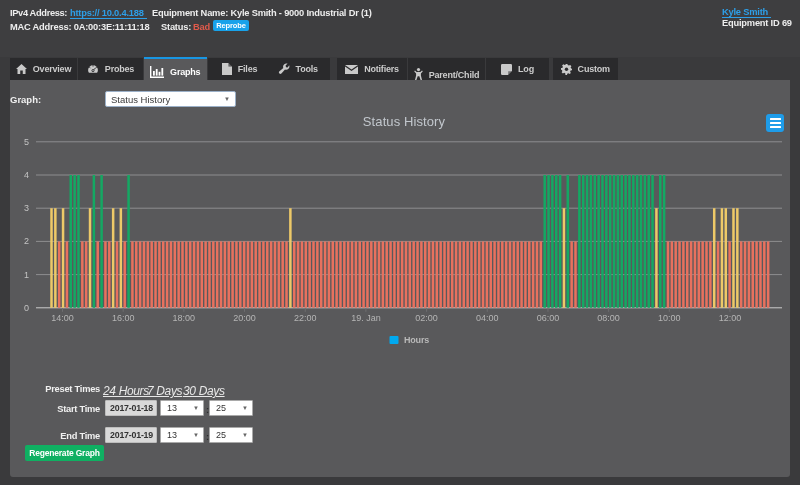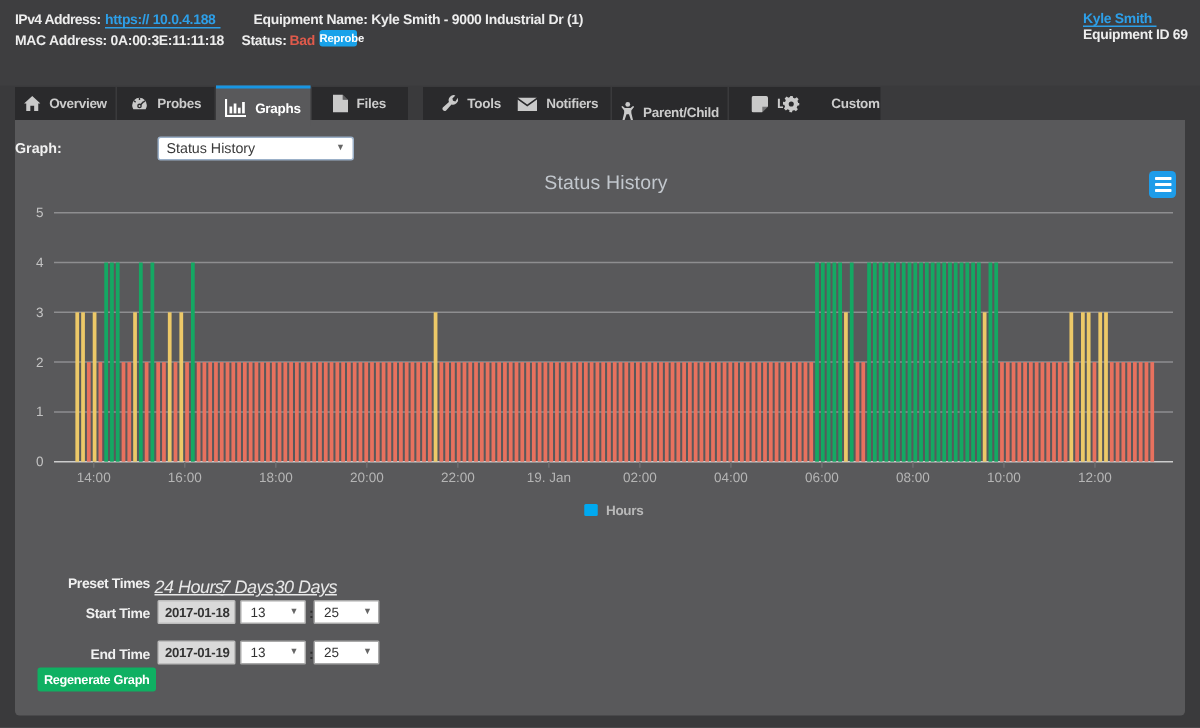--- a/index.html
+++ b/index.html
@@ -12,21 +12,21 @@
 
   
   #header {
     position:absolute; left:0; top:0; width:800px; height:57px;
     background:#3e3e40;
   }
   .hseg { position:absolute; white-space:nowrap; font-size:9.3px; font-weight:bold; color:#ededed; letter-spacing:-0.2px; }
   .hdr-link { color:#2d9fe8; border-bottom:1px solid #2d9fe8; padding-right:3px; cursor:pointer; }
   .status-bad { color:#e05a4b; }
   #reprobe-btn {
-    position:absolute; left:213px; top:19.5px; width:25px; height:11px;
+    position:absolute; left:213px; top:19.5px; width:36px; height:11px;
     background:#18a2ea; color:#fff;
     font-size:7.5px; font-weight:bold; font-family:"Liberation Sans", sans-serif;
     border-radius:2px; border:none; cursor:pointer; letter-spacing:-0.1px;
   }
 
   
   #tabstrip { position:absolute; left:0; top:57px; width:800px; height:23px; }
   .tab {
     position:absolute; top:1px; height:22px; background:#2a2a2c;
     display:flex; align-items:center; justify-content:center;
@@ -100,21 +100,21 @@
   }
 
   
 </style>
 </head>
 <body>
 
 <div id="header">
   <span class="hseg" style="left:10px; top:8px; letter-spacing:-0.35px;">IPv4 Address:</span>
   <span class="hseg hdr-link" style="left:70px; top:8px;">https:// 10.0.4.188</span>
-  <span class="hseg" style="left:169px; top:8px;"><span>Equipment Name:</span> <span>Kyle Smith - 9000 Industrial Dr (1)</span></span>
+  <span class="hseg" style="left:152px; top:8px;"><span>Equipment Name:</span> <span>Kyle Smith - 9000 Industrial Dr (1)</span></span>
   <span class="hseg" style="left:10px; top:22px;"><span>MAC Address:</span> <span>0A:00:3E:11:11:18</span></span>
   <span class="hseg" style="left:161px; top:22px;">Status:</span>
   <span class="hseg status-bad" style="left:193px; top:22px;">Bad</span>
   <button id="reprobe-btn">Reprobe</button>
   <span class="hseg hdr-link" style="left:722px; top:6.5px;">Kyle Smith</span>
   <span class="hseg" style="left:722px; top:17.5px;">Equipment ID 69</span>
 </div>
 
 <div id="tabstrip">
     <div class="tab" style="left: 10px; width: 67px;">
@@ -154,21 +154,21 @@
     </div>
     <div class="tab" style="left: 207.5px; width: 64px;">
       <span class="ticon">
         <svg width="10" height="12" viewBox="0 0 10 12">
           <path d="M0 0 L6.5 0 L10 3.5 L10 12 L0 12 Z M6.5 0 L6.5 3.5 L10 3.5"></path>
           <path d="M6.5 0 L6.5 3.5 L10 3.5 L6.5 0" fill-opacity="0.35"></path>
         </svg>
       </span>
       <span>Files</span>
     </div>
-    <div class="tab" style="left: 282px; width: 63.5px;">
+    <div class="tab" style="left: 266px; width: 63.5px;">
       <span class="ticon">
         <svg width="12" height="12" viewBox="0 0 12 12">
           <path d="M11.2 2.2 A3.4 3.4 0 0 1 7 6.6 L3.4 10.6 A1.5 1.5 0 0 1 1.2 8.6 L5.3 5 A3.4 3.4 0 0 1 9.6 0.6 L7.6 2.6 L8 4.2 L9.6 4.6 Z"></path>
         </svg>
       </span>
       <span>Tools</span>
     </div>
     <div class="tab" style="left: 337px; width: 70px;">
       <span class="ticon">
         <svg width="13" height="9" viewBox="0 0 13 9">
@@ -188,21 +188,21 @@
     </div>
     <div class="tab" style="left: 486px; width: 63px;">
       <span class="ticon">
         <svg width="11" height="11" viewBox="0 0 11 11">
           <path d="M1.2 0 L9.8 0 A1.2 1.2 0 0 1 11 1.2 L11 7 L7 11 L1.2 11 A1.2 1.2 0 0 1 0 9.8 L0 1.2 A1.2 1.2 0 0 1 1.2 0 Z"></path>
           <path d="M7.2 11 L7.2 7.2 L11 7.2 Z" fill="#2a2a2c" fill-opacity="0.55"></path>
         </svg>
       </span>
       <span>Log</span>
     </div>
-    <div class="tab" style="left: 522px; width: 64.5px; justify-content: space-between;">
+    <div class="tab" style="left: 553px; width: 64.5px;">
       <span class="ticon">
         <svg width="11" height="11" viewBox="0 0 11 11">
           <path d="M4.6 0 L6.4 0 L6.7 1.4 A4.2 4.2 0 0 1 7.9 1.9 L9.2 1.2 L10.4 2.5 L9.6 3.7 A4.2 4.2 0 0 1 10.1 4.9 L11 5 L11 6.5 L9.6 6.8 A4.2 4.2 0 0 1 9.1 8 L9.9 9.2 L8.6 10.4 L7.4 9.6 A4.2 4.2 0 0 1 6.2 10.1 L6 11.5 L4.2 11 L4.3 9.6 A4.2 4.2 0 0 1 3.1 9.1 L1.9 9.9 L0.6 8.6 L1.4 7.4 A4.2 4.2 0 0 1 0.9 6.2 L-0.5 6 L0 4.2 L1.4 4.3 A4.2 4.2 0 0 1 1.9 3.1 L1.1 1.9 L2.4 0.6 L3.6 1.4 A4.2 4.2 0 0 1 4.8 0.9 Z" transform="translate(0,-0.3)"></path>
           <circle cx="5.5" cy="5.3" r="1.7" fill="#2a2a2c"></circle>
         </svg>
       </span>
       <span>Custom</span>
     </div>
   </div>
 

